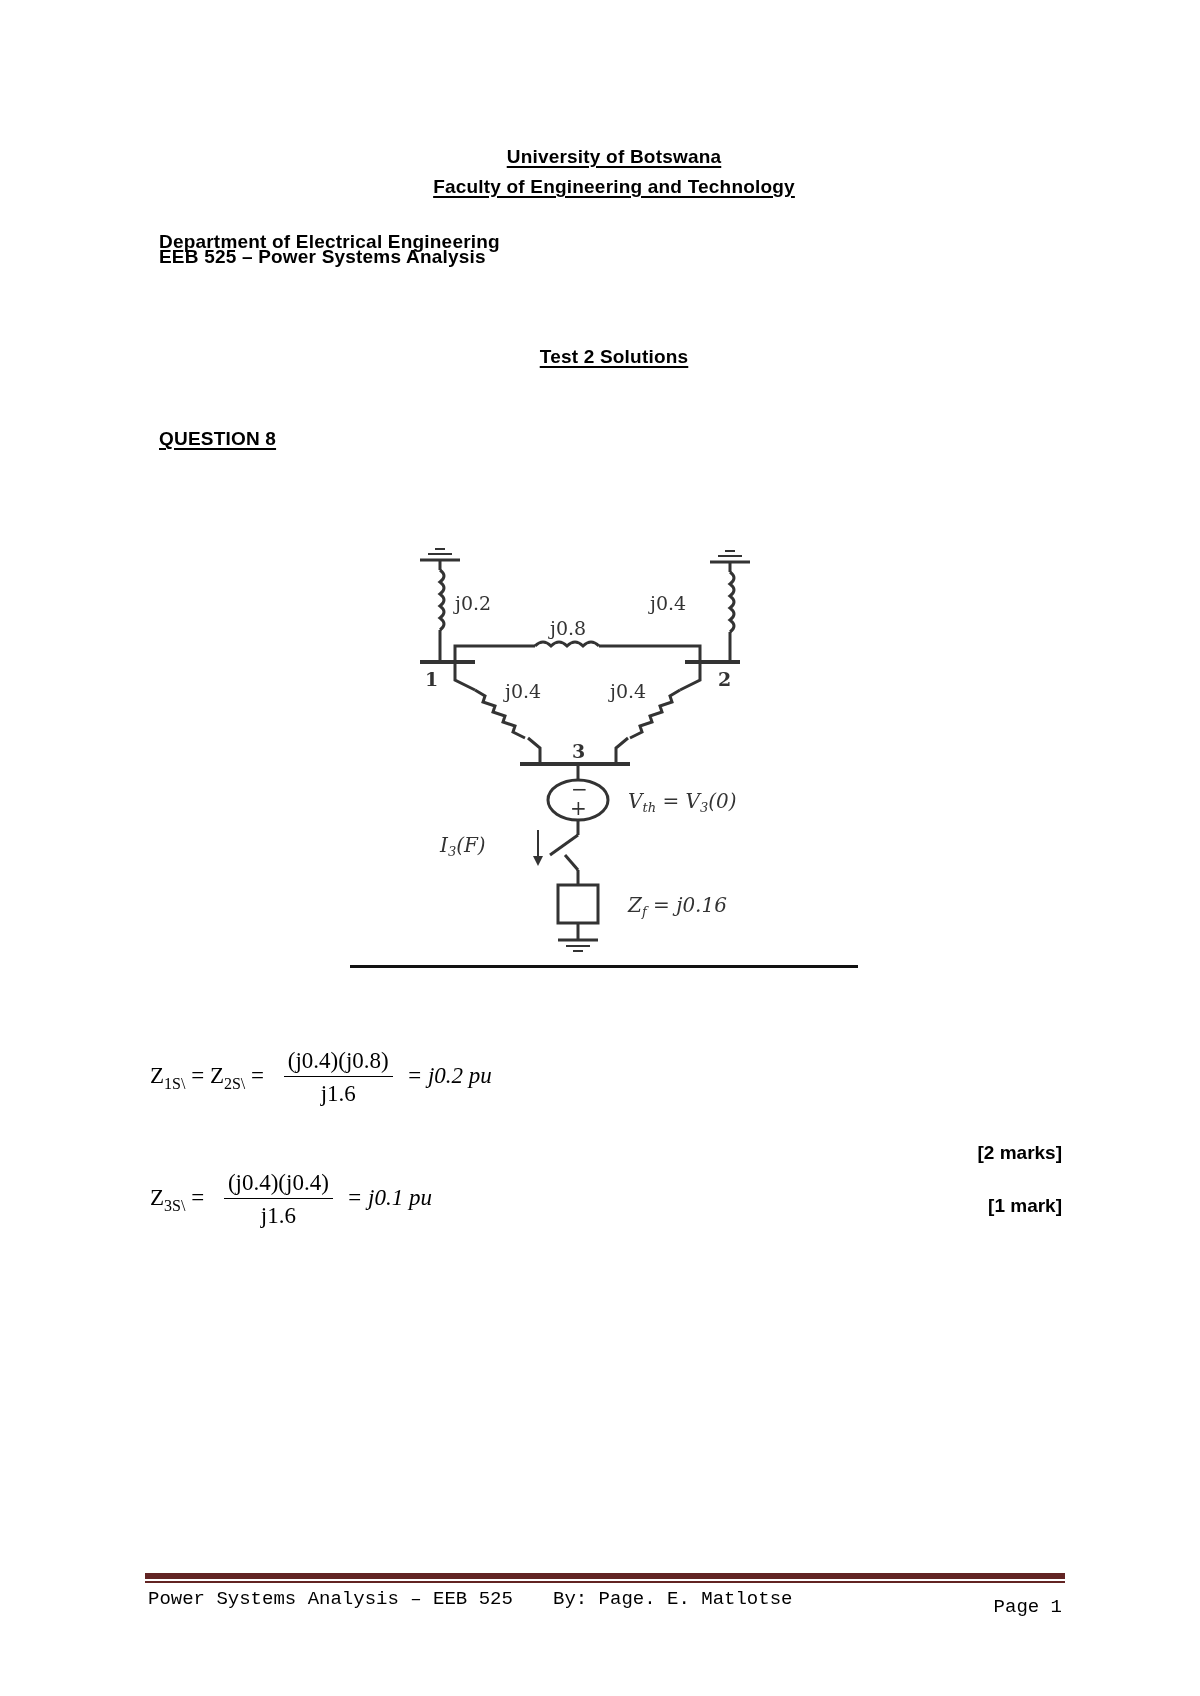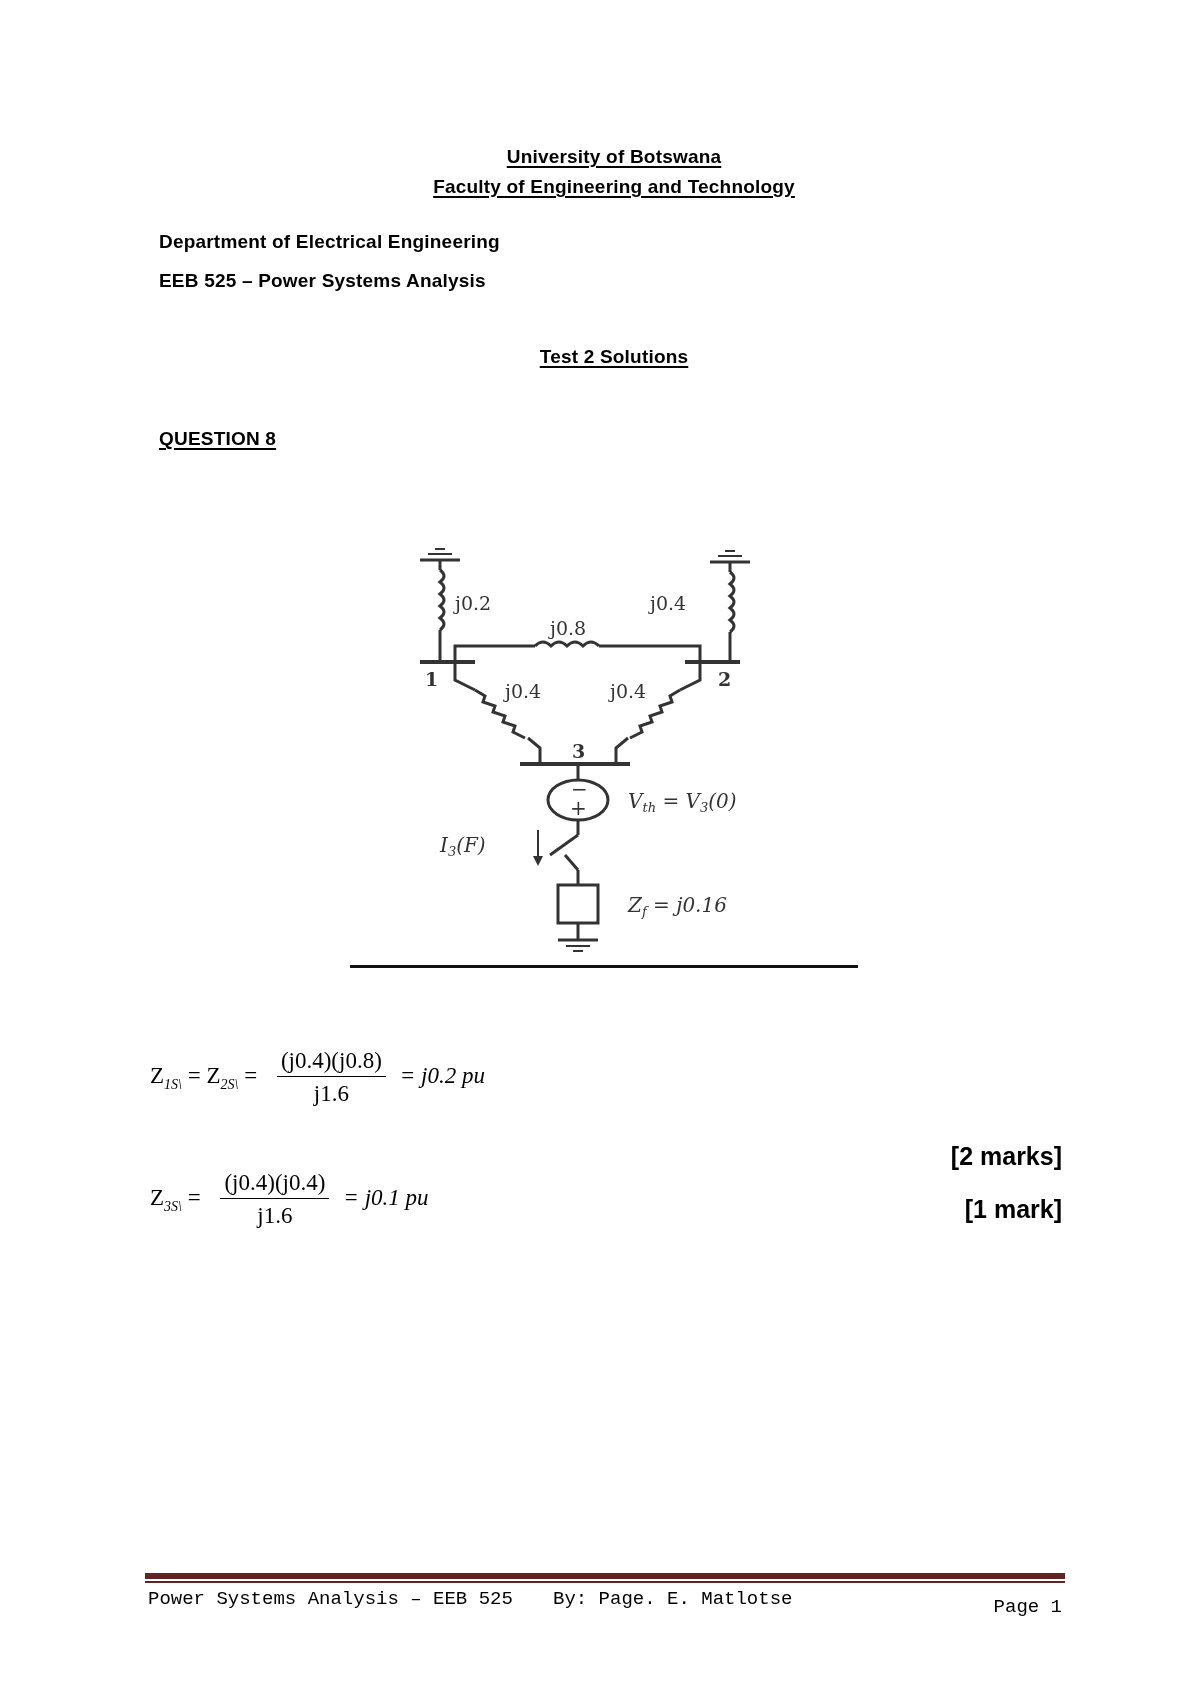--- a/index.html
+++ b/index.html
@@ -7,38 +7,38 @@
     .serif-bold { font-family: Liberation Sans, sans-serif; font-weight: bold; padding-left: 14px; }
     .abs { position: absolute; }
     .center { left: 0; width: 1200px; text-align: center; }
     .hdr { font-size: 19px; letter-spacing: 0.2px; }
     .u { text-decoration: underline; text-underline-offset: 3px; text-decoration-thickness: 2px; }
     .math { font-family: "Liberation Serif", serif; font-size: 23px; }
     .math i { font-style: italic; }
     .frac { display: inline-block; vertical-align: middle; text-align: center; margin: 0 14px; }
     .frac .num { display: block; padding: 0 4px 2px 4px; border-bottom: 1.5px solid #000; }
     .frac .den { display: block; padding-top: 4px; }
-    .sub { font-size: 14px; vertical-align: -6px; font-style: italic; }
-    .marks { font-size: 25px; }
+    .sub { font-size: 16px; vertical-align: -6px; }
+    .marks { font-size: 19px; }
     .footer-bar1 { left: 145px; width: 920px; height: 6px; background: #622423; top: 1573px; }
     .footer-bar2 { left: 145px; width: 920px; height: 2px; background: #622423; top: 1581px; }
     .footer { top: 1588px; font-family: Liberation Mono, monospace; font-size: 19px; }
     .rule { left: 350px; width: 508px; height: 3px; background: #111; top: 965px; }
   </style>
 </head>
 <body>
 
 <div class="abs center serif-bold hdr" style="top:146px;">
   <span class="u">University of Botswana</span>
 </div>
 <div class="abs center serif-bold hdr" style="top:176px;">
   <span class="u">Faculty of Engineering and Technology</span>
 </div>
 <div class="abs serif-bold hdr" style="left:145px; top:231px;">Department of Electrical Engineering</div>
-<div class="abs serif-bold hdr" style="left:145px; top:270px;">EEB 525 – Power Systems Analysis</div>
+<div class="abs serif-bold hdr" style="left:145px; top:246px;">EEB 525 – Power Systems Analysis</div>
 <div class="abs center serif-bold hdr" style="top:346px;">
   <span class="u">Test 2 Solutions</span>
 </div>
 <div class="abs serif-bold hdr" style="left:145px; top:428px;">
   <span class="u">QUESTION 8</span>
 </div>
 
 <svg class="abs" style="left:380px; top:540px;" width="460" height="420" viewBox="0 0 460 420">
   <g stroke="#333" stroke-width="3" fill="none">
 

